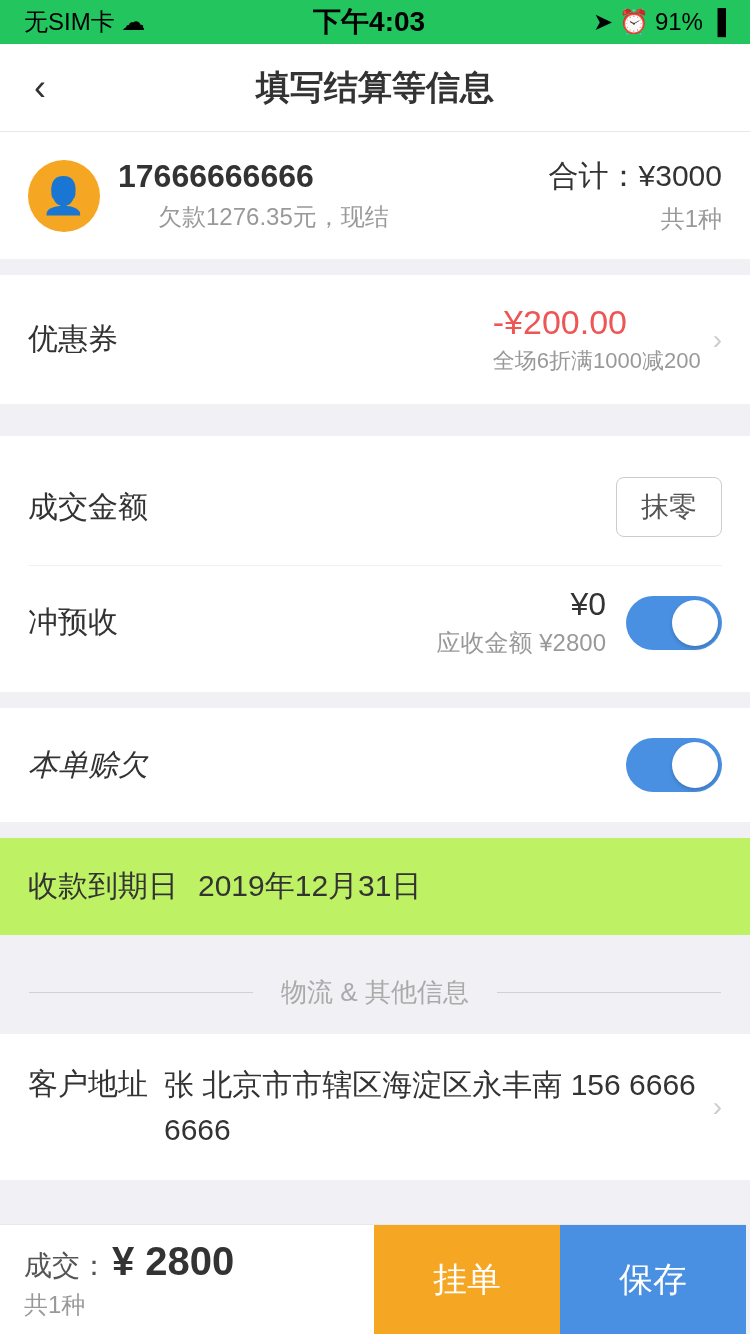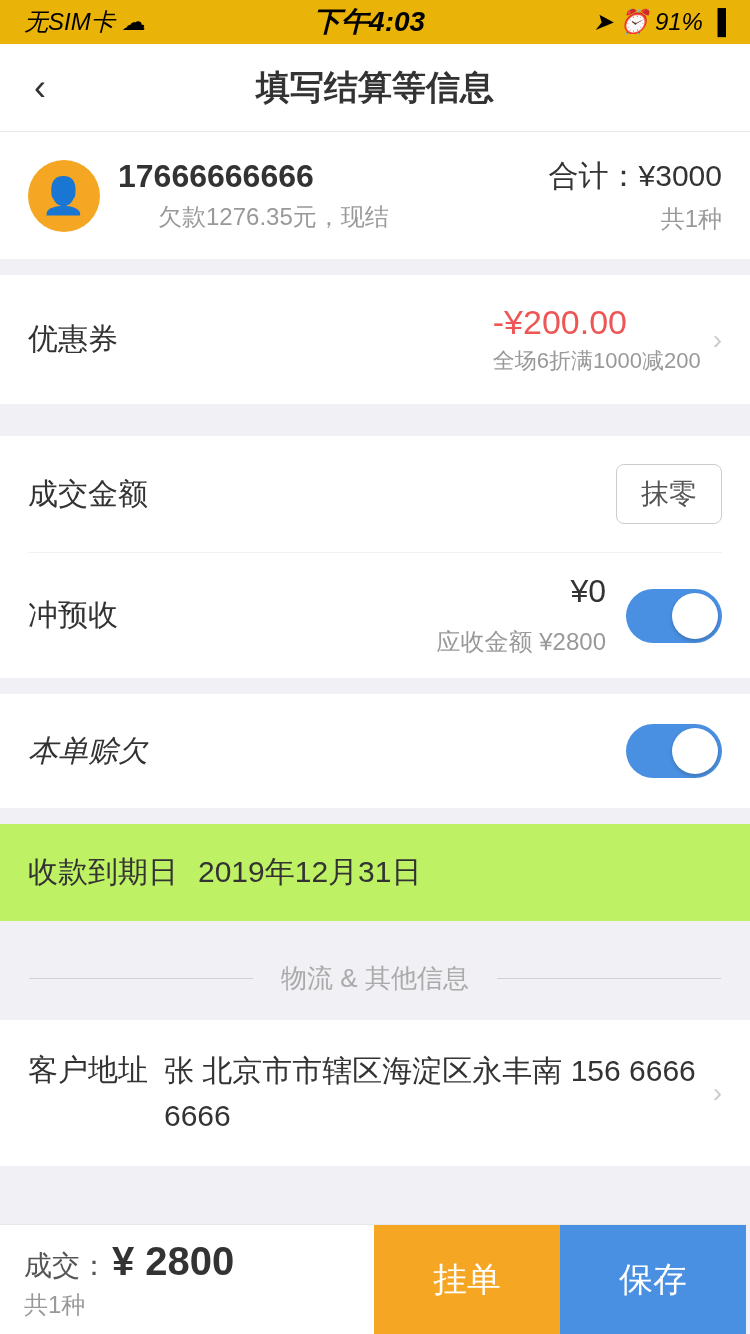--- a/index.html
+++ b/index.html
@@ -11,26 +11,25 @@
       background: #f0f0f5;
       font-size: 28px;
       color: #333;
     }
 
     
     .status-bar {
       display: flex;
       justify-content: space-between;
       align-items: center;
-      background: #eab308;
+      background: #22c55e;
       padding: 0 24px;
       height: 44px;
       font-size: 24px;
       color: #000;
-      font-style: italic;
     }
     .status-left { display: flex; align-items: center; gap: 8px; }
     .status-center { font-weight: 600; font-size: 28px; }
     .status-right { display: flex; align-items: center; gap: 6px; font-size: 24px; }
 
     
     .nav-bar {
       display: flex;
       align-items: center;
       background: #fff;
@@ -96,21 +95,21 @@
     .coupon-label { font-size: 30px; color: #333; }
     .coupon-right { display: flex; align-items: center; gap: 12px; }
     .coupon-discount { font-size: 34px; color: #e55; font-weight: 500; }
     .coupon-desc { font-size: 22px; color: #999; margin-top: 4px; text-align: right; }
     .chevron-icon { font-size: 28px; color: #ccc; }
 
     
     .section-divider { height: 16px; background: #f0f0f5; }
 
     
-    .amount-section { background: #fff; padding: 0 28px; margin-bottom: 0; }
+    .amount-section { background: #fff; padding: 13px 28px; margin-bottom: 0; }
     .amount-row {
       display: flex;
       align-items: center;
       justify-content: space-between;
       padding: 28px 0;
       border-bottom: 1px solid #f0f0f5;
     }
     .amount-row:last-child { border-bottom: none; }
     .row-label { font-size: 30px; color: #333; }
     .row-right { display: flex; align-items: center; gap: 20px; }
@@ -129,21 +128,21 @@
     
     .chong-row {
       display: flex;
       align-items: center;
       justify-content: space-between;
       padding: 20px 0;
     }
     .chong-right { display: flex; align-items: center; gap: 20px; }
     .chong-amount-block { text-align: right; }
     .chong-amount { font-size: 32px; color: #333; }
-    .chong-sub { font-size: 24px; color: #999; margin-top: 16px; }
+    .chong-sub { font-size: 24px; color: #999; margin-top: 4px; }
 
     
     .toggle {
       width: 96px;
       height: 54px;
       border-radius: 27px;
       background: #4a90e2;
       position: relative;
       cursor: pointer;
       flex-shrink: 0;

